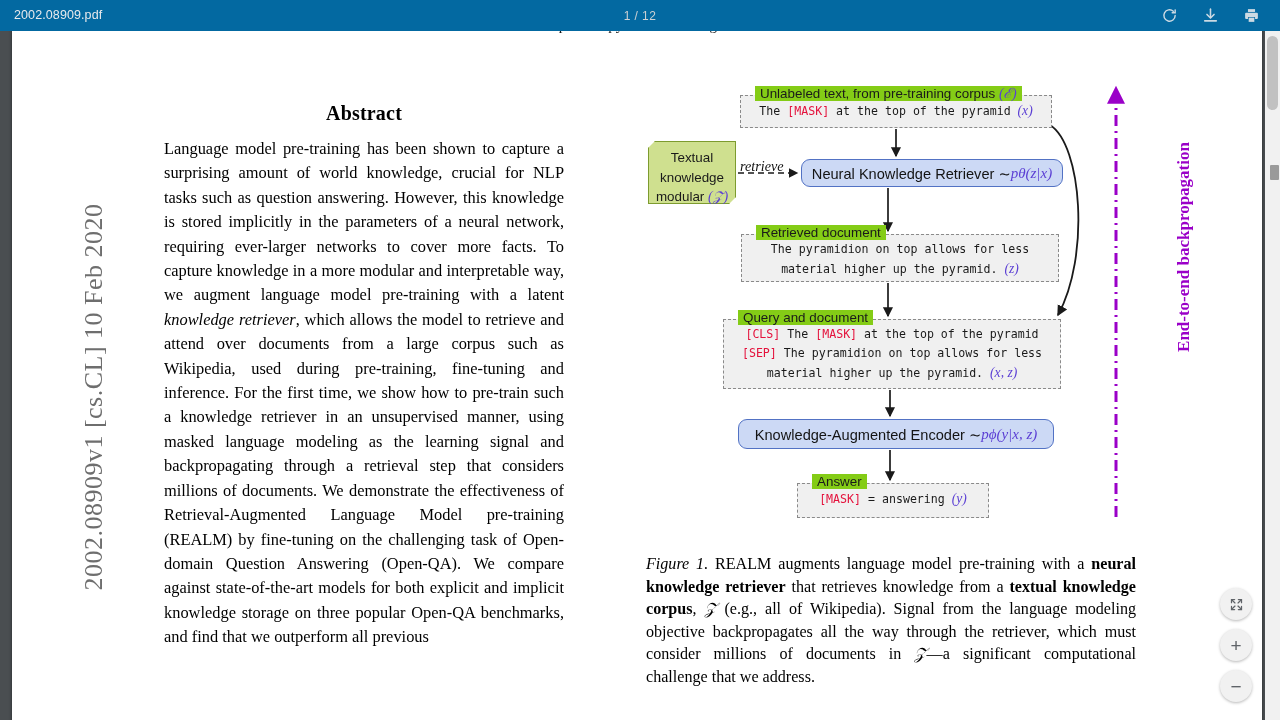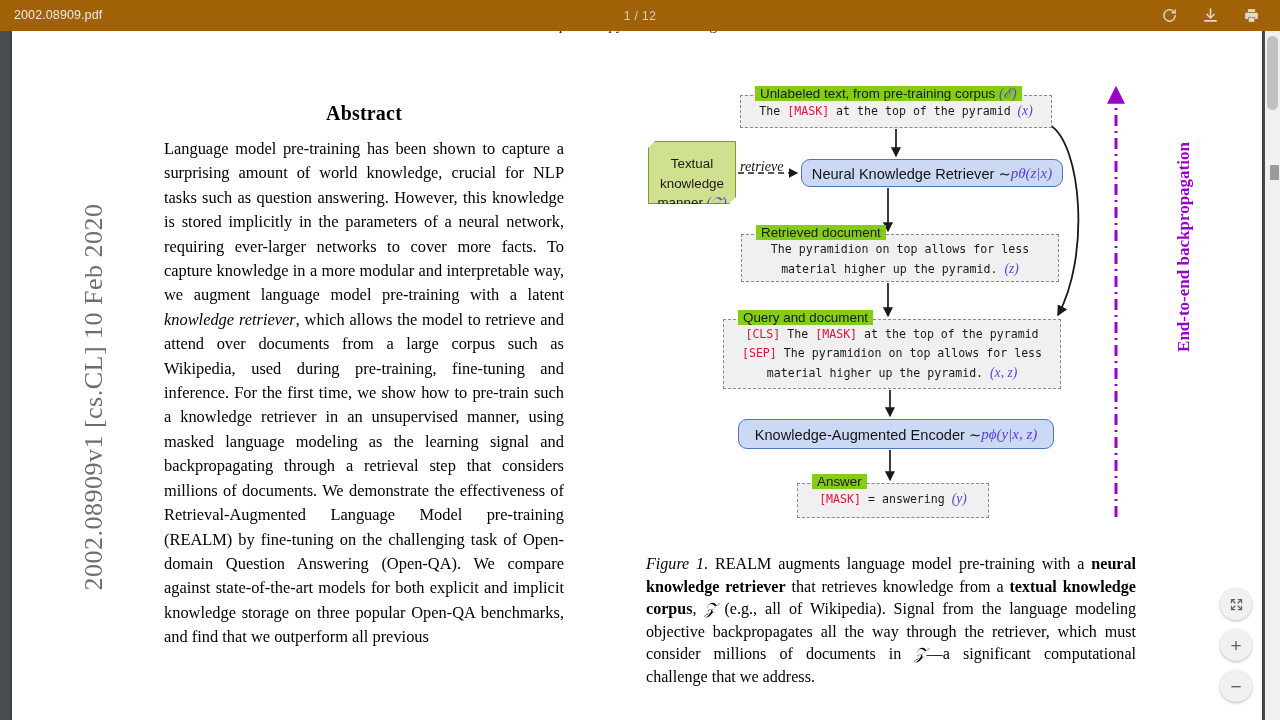--- a/index.html
+++ b/index.html
@@ -7,21 +7,21 @@
     width: 1280px; height: 720px;
     overflow: hidden;
     background: #303438;
     font-family: "Liberation Sans", sans-serif;
   }
 
   
   #viewer-toolbar {
     position: absolute; top: 0; left: 0;
     width: 1280px; height: 31px;
-    background: #a16207;
+    background: #0369a1;
     display: flex; align-items: center;
     z-index: 50;
   }
   #doc-title {
     position: absolute; left: 14px; top: 8px;
     font-size: 12.5px; color: #e8eaed;
     font-family: "Liberation Sans", sans-serif;
     letter-spacing: .1px;
   }
   #page-indicator {
@@ -147,21 +147,21 @@
     width: 88px; height: 63px;
     background: #cfe08f;
     border: 1.6px solid #7d9b2f;
     clip-path: polygon(7px 0, 100% 0, 100% calc(100% - 7px),
                        calc(100% - 7px) 100%, 0 100%, 0 7px);
     font-family: "Liberation Sans", sans-serif;
     font-size: 13.4px;
     color: #1a1a1a;
     line-height: 19.5px;
     text-align: center;
-    padding-top: 12px;
+    padding-top: 6px;
   }
   
   .blue-pill {
     background: #ccd9f5;
     border: 1.6px solid #5272c4;
     border-radius: 9px;
     font-family: "Liberation Sans", sans-serif;
     font-size: 14.6px;
     color: #141414;
     display: flex; align-items: center; justify-content: center;
@@ -329,21 +329,21 @@
 
       <div class="fig-box dashed-panel" id="unlabeled-panel">
         <span class="panel-title"><span>Unlabeled text, from pre-training corpus</span>
           <span class="mvar-cal">(ℰ)</span></span>
         <span>The </span><span class="mask">[MASK]</span><span> at the top of the pyramid </span><span class="mvar">(x)</span>
       </div>
 
       <div class="fig-box" id="corpus-box">
         <div>Textual</div>
         <div>knowledge</div>
-        <div><span>manner </span><span class="mvar-cal">(𝒵)</span></div>
+        <div><span>modular </span><span class="mvar-cal">(𝒵)</span></div>
       </div>
 
       <div id="retrieve-label">retrieve</div>
 
       <div class="fig-box blue-pill" id="retriever-box">
         <span>Neural Knowledge Retriever ∼ </span>
           <span class="mvar" style="font-size:15px">pθ(z|x)</span>
       </div>
 
       <div class="fig-box dashed-panel" id="retrieved-panel">

